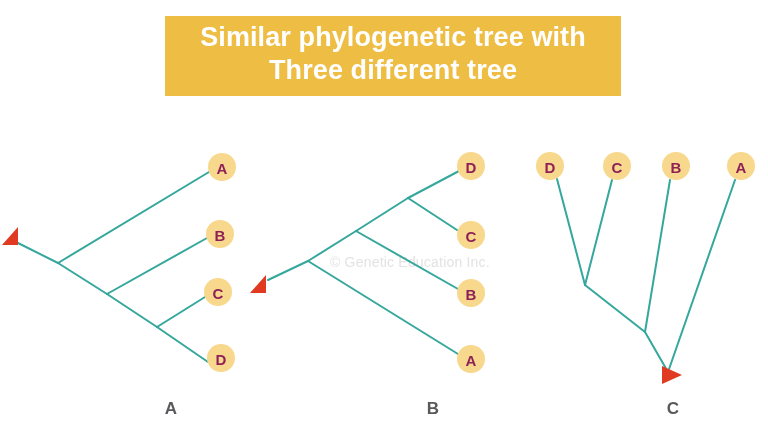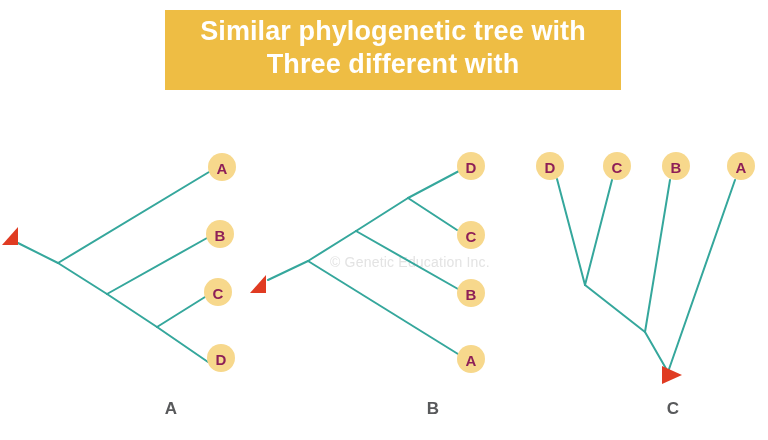--- a/index.html
+++ b/index.html
@@ -15,21 +15,21 @@
     position: relative;
     width: 768px;
     height: 440px;
     background: #ffffff;
     overflow: hidden;
   }
   
   #title-banner {
     position: absolute;
     left: 165px;
-    top: 10px;
+    top: 16px;
     width: 456px;
     height: 80px;
     background: #eebd44;
     display: flex;
     flex-direction: column;
     align-items: center;
     justify-content: center;
     box-sizing: border-box;
     padding: 4px 10px 8px 10px;
   }
@@ -63,21 +63,21 @@
     user-select: none;
   }
 </style>
 </head>
 <body>
 
 <div id="canvas">
 
   <div id="title-banner">
     <div class="title-line">Similar phylogenetic tree with</div>
-    <div class="title-line">Three different with</div>
+    <div class="title-line">Three different tree</div>
   </div>
 
   <div id="watermark">© Genetic Education Inc.</div>
 
   <svg id="diagram" viewBox="0 0 768 440" xmlns="http://www.w3.org/2000/svg">
     <g id="panels-layer">
         <g>
           <line x1="18" y1="243" x2="58" y2="263" stroke="#35a79c" stroke-width="2" stroke-linecap="round"></line>
           <line x1="58" y1="263" x2="209" y2="172" stroke="#35a79c" stroke-width="2" stroke-linecap="round"></line>
           <line x1="58" y1="263" x2="107" y2="294" stroke="#35a79c" stroke-width="2" stroke-linecap="round"></line>

